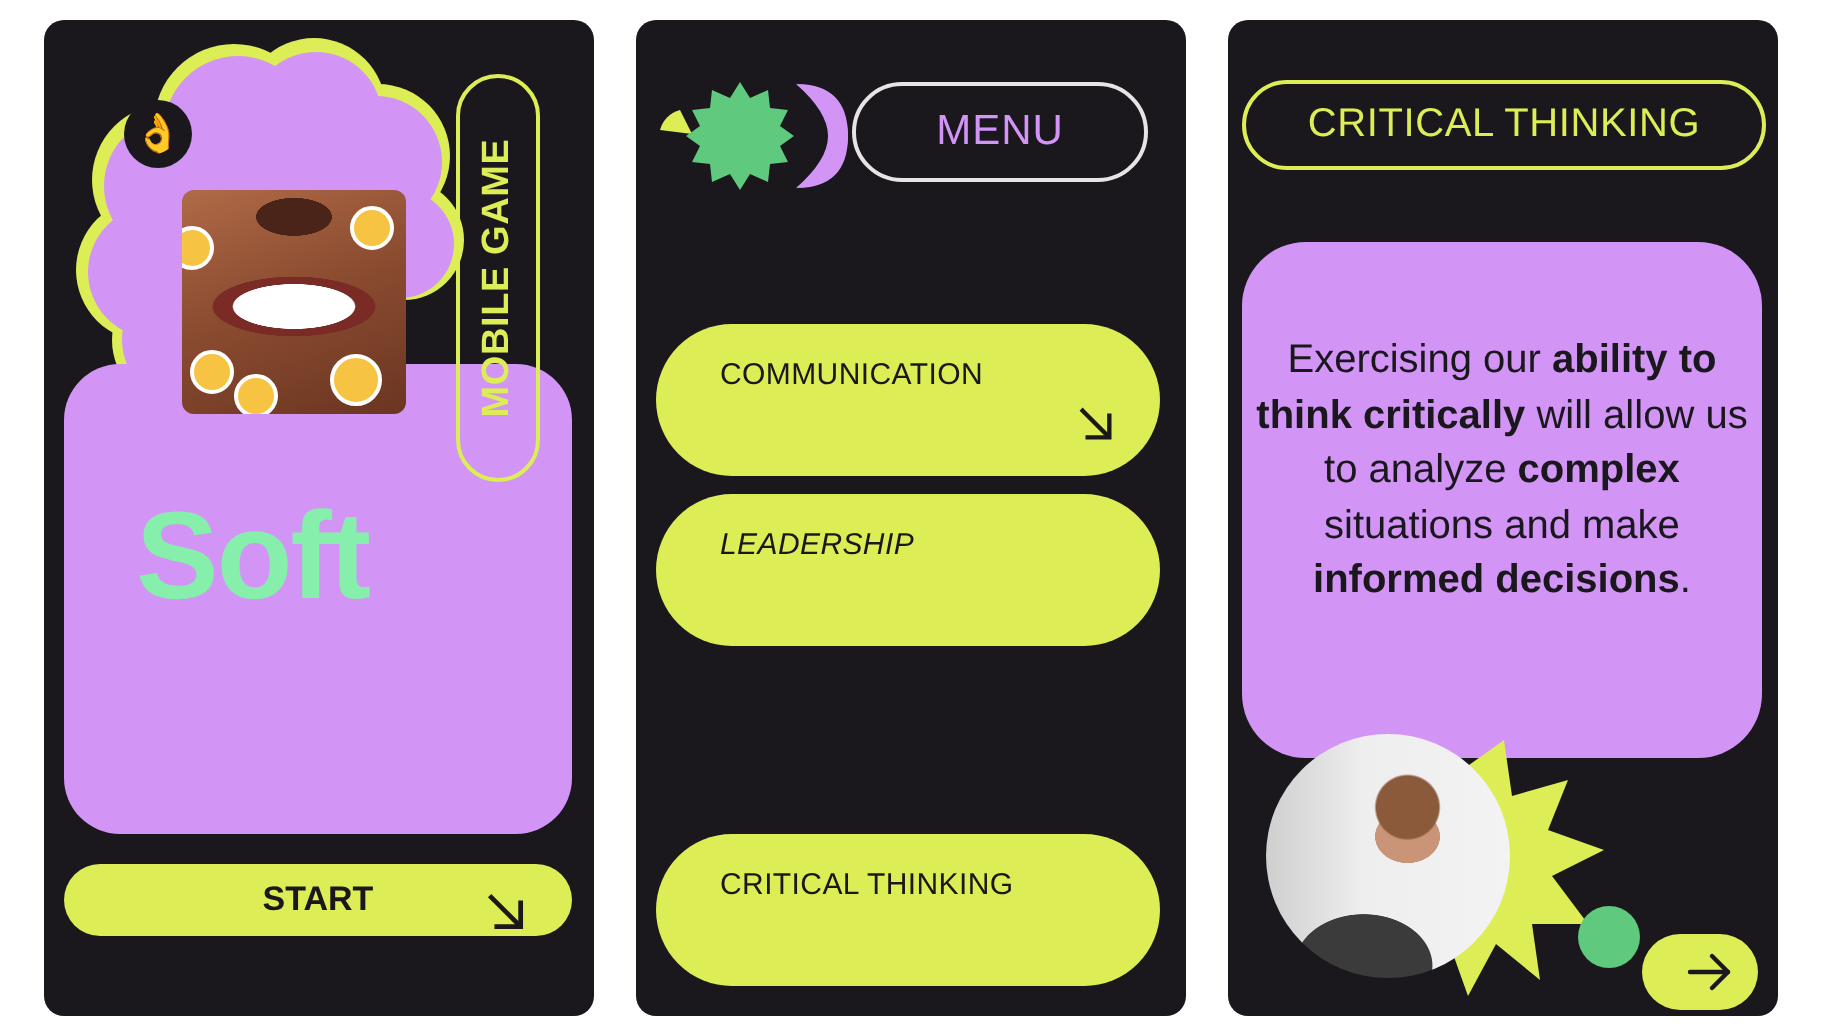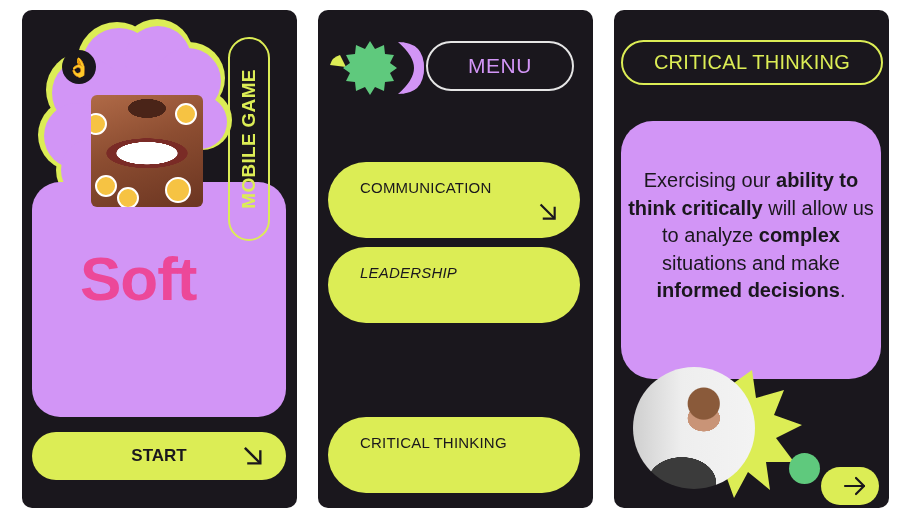--- a/index.html
+++ b/index.html
@@ -15,24 +15,24 @@
   .cloud { position: absolute; left: 0; top: 0; width: 275px; height: 260px; }
   .ok-badge { position: absolute; left: 40px; top: 40px; width: 34px; height: 34px; border-radius: 50%; background: #1a171d; display: flex; align-items: center; justify-content: center; }
   .ok-badge span { font-size: 19px; line-height: 1; color: #f0b52c; }
   .photo-smile { position: absolute; left: 69px; top: 85px; width: 112px; height: 112px; border-radius: 6px; overflow: hidden;
     background: radial-gradient(ellipse 60% 22% at 50% 52%, #ffffff 0 45%, #7a2b26 46% 60%, transparent 61%),
                 radial-gradient(ellipse 28% 14% at 50% 12%, #4a2418 0 60%, transparent 61%),
                 linear-gradient(160deg, #b06a47 0%, #8c4d31 45%, #6b3521 100%); }
   .sticker { position: absolute; width: 22px; height: 22px; border-radius: 50%; background: #f6c343; border: 2px solid #fff; }
   .main-card { position: absolute; left: 10px; top: 172px; width: 254px; height: 235px; background: #d295f6; border-radius: 28px; }
   .dev-title { position: absolute; left: 46px; top: 214px; font-size: 21px; font-weight: 700; color: #1a171d; letter-spacing: -0.2px; white-space: nowrap; }
-  .soft-title { position: absolute; left: 58px; top: 238px; font-size: 62px; font-weight: 700; color: #ec4899; line-height: 62px; letter-spacing: -1px; }
+  .soft-title { position: absolute; left: 46px; top: 238px; font-size: 62px; font-weight: 700; color: #86efac; line-height: 62px; letter-spacing: -1px; }
   .mobile-pill { position: absolute; left: 206px; top: 27px; width: 42px; height: 204px; border: 2px solid #dced55; border-radius: 21px; }
   .mobile-text { position: absolute; left: 227px; top: 129px; transform: translate(-50%, -50%) rotate(-90deg); white-space: nowrap; font-size: 19px; font-weight: 700; color: #dced55; letter-spacing: 0.3px; }
-  .start-btn { position: absolute; left: 10px; top: 422px; width: 254px; height: 48px; background: #dced55; border-radius: 24px; display: flex; align-items: center; justify-content: center; }
+  .start-btn { position: absolute; left: 10px; top: 422px; width: 254px; height: 36px; background: #dced55; border-radius: 24px; display: flex; align-items: center; justify-content: center; }
   .start-label { font-size: 17px; font-weight: 700; color: #1a171d; }
   .arrow-se { position: absolute; right: 22px; top: 13px; width: 22px; height: 22px; }
 
   
   .menu-head { position: absolute; left: 0; top: 0; width: 275px; height: 100px; }
   .menu-pill { position: absolute; left: 108px; top: 31px; width: 148px; height: 50px; border: 2px solid #e5e5e5; border-radius: 25px; display: flex; align-items: center; justify-content: center; }
   .menu-label { font-size: 21px; color: #d295f6; letter-spacing: 0.5px; }
   .menu-item { position: absolute; left: 10px; width: 252px; height: 76px; background: #dced55; border-radius: 38px; }
   .menu-item .lbl { position: absolute; left: 32px; top: 17px; font-size: 15px; color: #1a171d; letter-spacing: 0.2px; }
   .menu-item .arr { position: absolute; right: 22px; bottom: 16px; width: 20px; height: 20px; }

